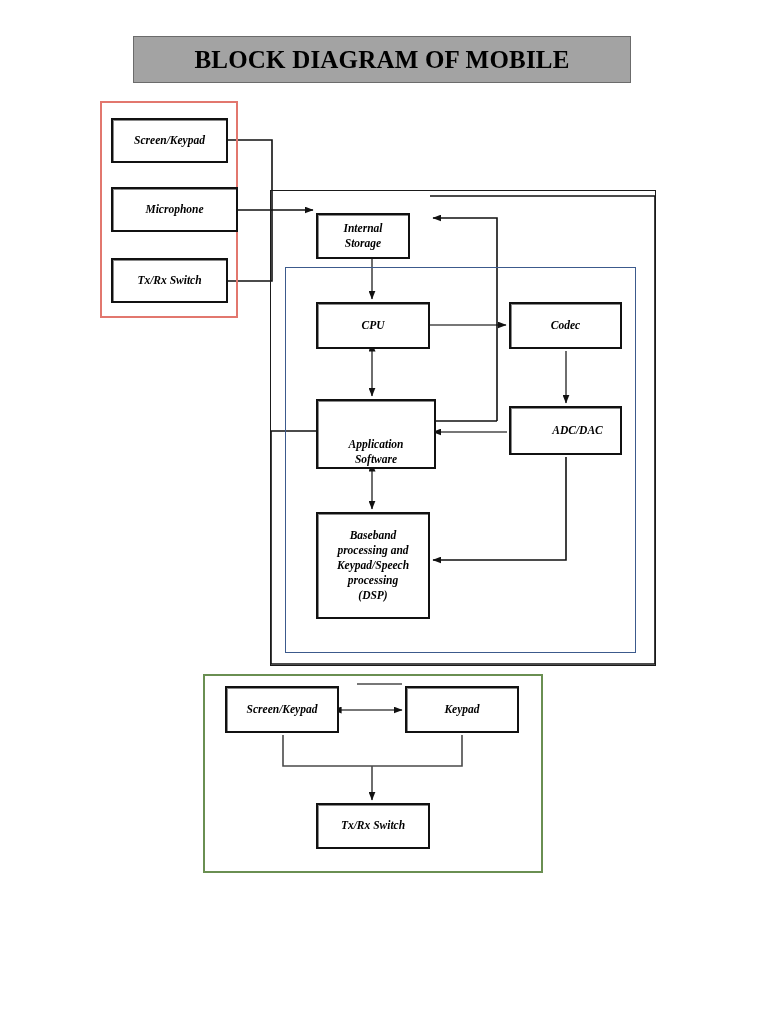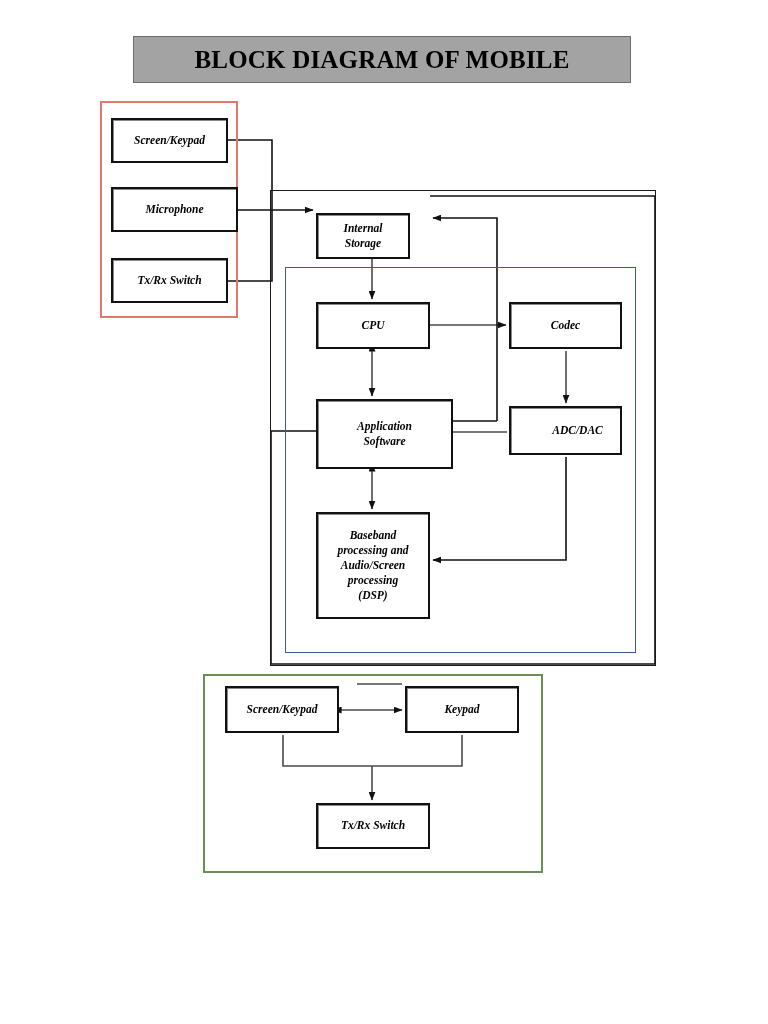--- a/index.html
+++ b/index.html
@@ -157,33 +157,33 @@
   </div>
 
   <div class="node" style="left:316px; top:302px; width:114px; height:47px;">
     <span class="node-label">CPU</span>
   </div>
 
   <div class="node" style="left:509px; top:302px; width:113px; height:47px;">
     <span class="node-label">Codec</span>
   </div>
 
-  <div class="node" style="left:316px; top:399px; width:137px; height:70px;">
+  <div class="node" style="left:316px; top:399px; width:120px; height:70px;align-items:flex-end;">
     <span class="node-label">Application
 Software</span>
   </div>
 
   <div class="node" style="left:509px; top:406px; width:113px; height:49px;padding-left:24px;">
     <span class="node-label">ADC/DAC</span>
   </div>
 
   <div class="node" style="left:316px; top:512px; width:114px; height:107px;">
     <span class="node-label">Baseband
 processing and
-Audio/Screen
+Keypad/Speech
 processing
 (DSP)</span>
   </div>
 
   <div class="node" style="left:225px; top:686px; width:114px; height:47px;">
     <span class="node-label">Screen/Keypad</span>
   </div>
 
   <div class="node" style="left:405px; top:686px; width:114px; height:47px;">
     <span class="node-label">Keypad</span>

